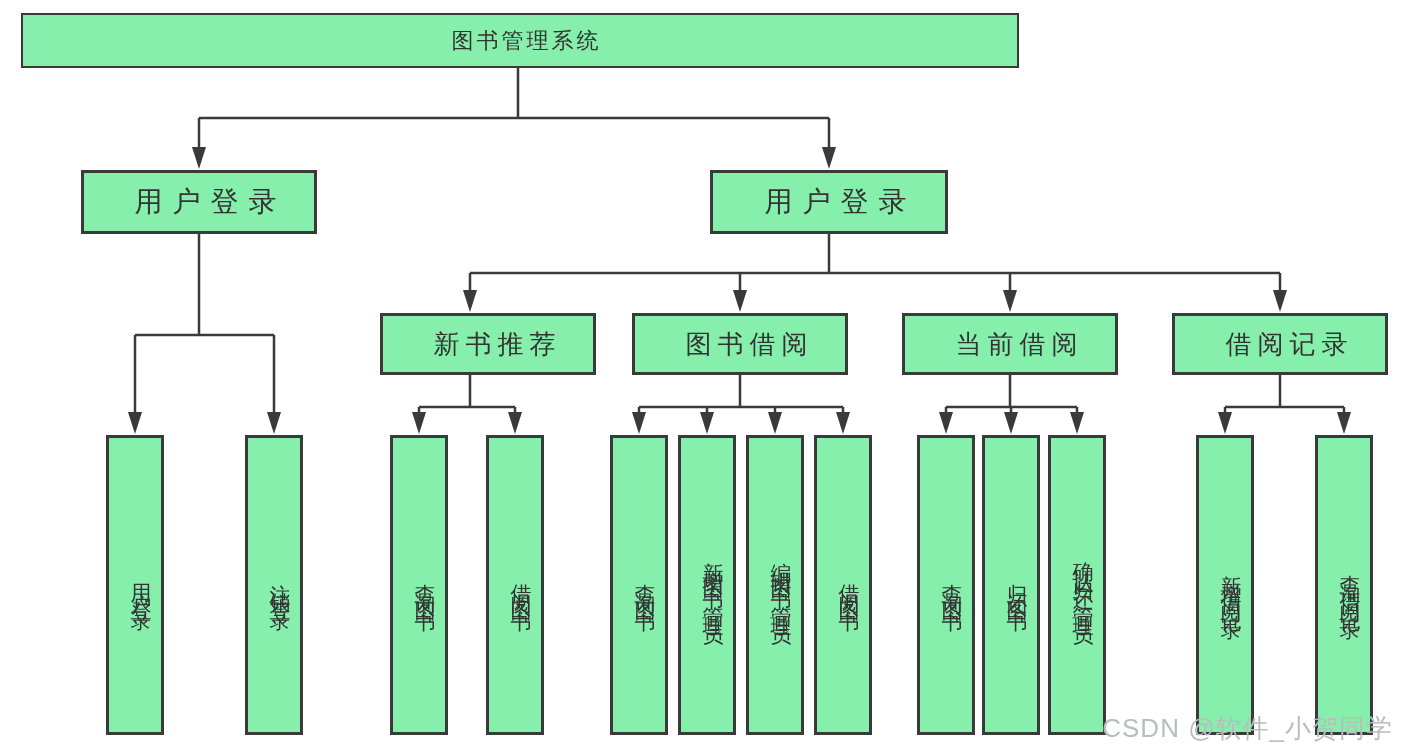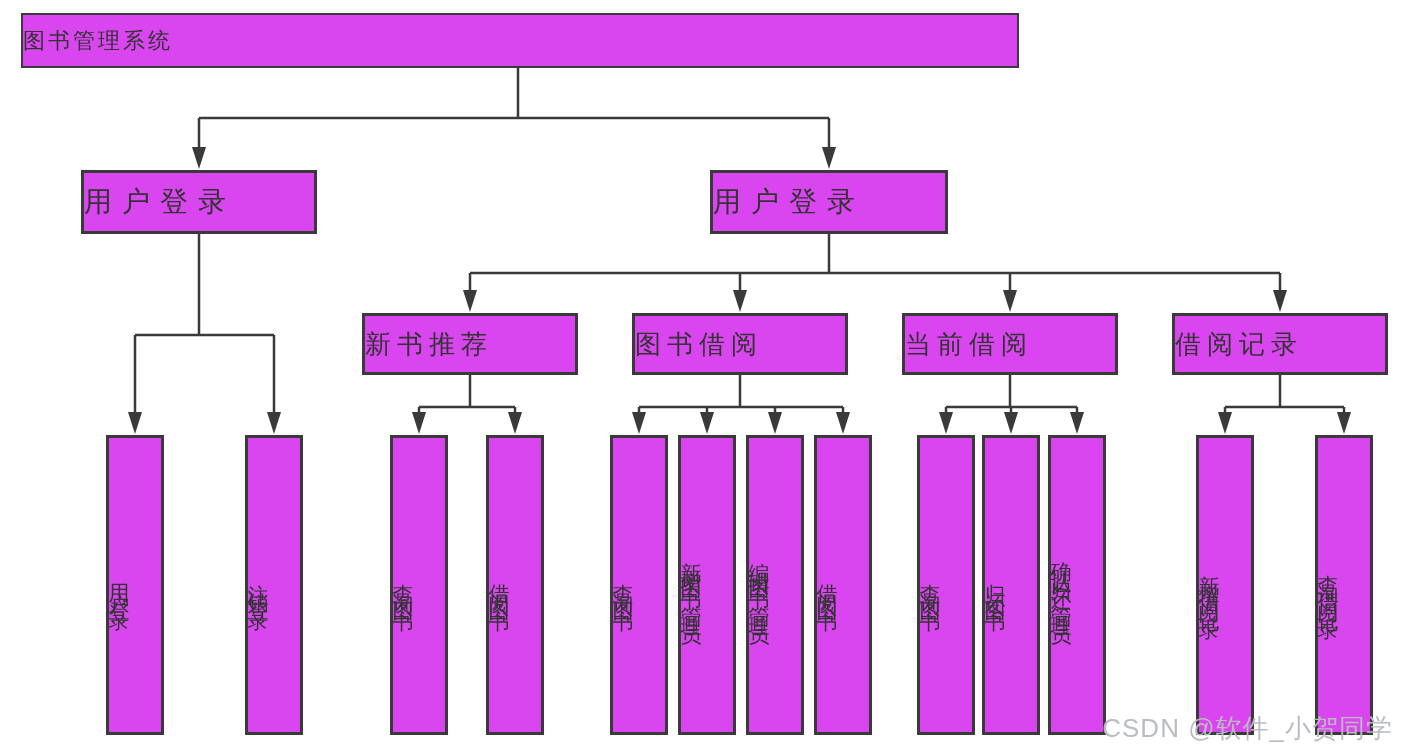--- a/index.html
+++ b/index.html
@@ -31,25 +31,27 @@
     stroke: var(--line);
     stroke-width: 2.5;
     fill: none;
   }
   .connectors polygon {
     fill: var(--line);
     stroke: none;
   }
   .box {
     position: absolute;
-    background: #d946ef;
+    background: #86efac;
     border: 3px solid var(--line);
     display: flex;
     align-items: center;
+    justify-content: center;
     color: var(--text);
+    padding-left: 13px;
   }
   .box.root { border-width: 2px; }
   .hlabel {
     white-space: nowrap;
     color: var(--text);
   }
   .root .hlabel   { font-size: 22px; letter-spacing: 3px; }
   .lvl2 .hlabel   { font-size: 28px; letter-spacing: 10px; margin-right: -10px; }
   .lvl3 .hlabel   { font-size: 26px; letter-spacing: 6px; margin-right: -6px; }
   .vlabel {
@@ -130,21 +132,21 @@
     <span class="hlabel">图书管理系统</span>
   </div>
 
   <div class="box lvl2" style="left:81px; top:170px; width:236px; height:64px">
     <span class="hlabel">用户登录</span>
   </div>
   <div class="box lvl2" style="left:710px; top:170px; width:238px; height:64px">
     <span class="hlabel">用户登录</span>
   </div>
 
-  <div class="box lvl3" style="left:362px; top:313px; width:216px; height:62px">
+  <div class="box lvl3" style="left:380px; top:313px; width:216px; height:62px">
     <span class="hlabel">新书推荐</span>
   </div>
   <div class="box lvl3" style="left:902px; top:313px; width:216px; height:62px">
     <span class="hlabel">当前借阅</span>
   </div>
   <div class="box lvl3" style="left:632px; top:313px; width:216px; height:62px">
     <span class="hlabel">图书借阅</span>
   </div>
   <div class="box lvl3" style="left:1172px; top:313px; width:216px; height:62px">
     <span class="hlabel">借阅记录</span>

